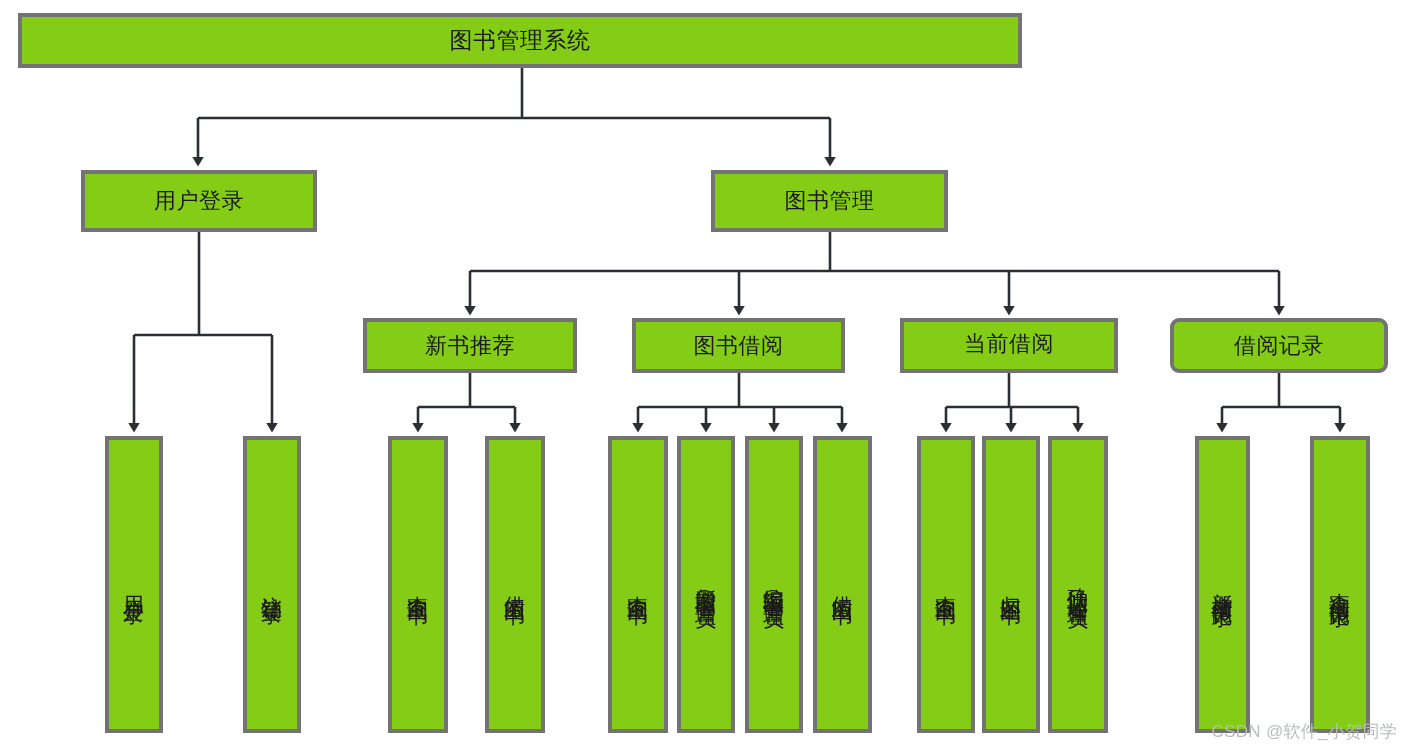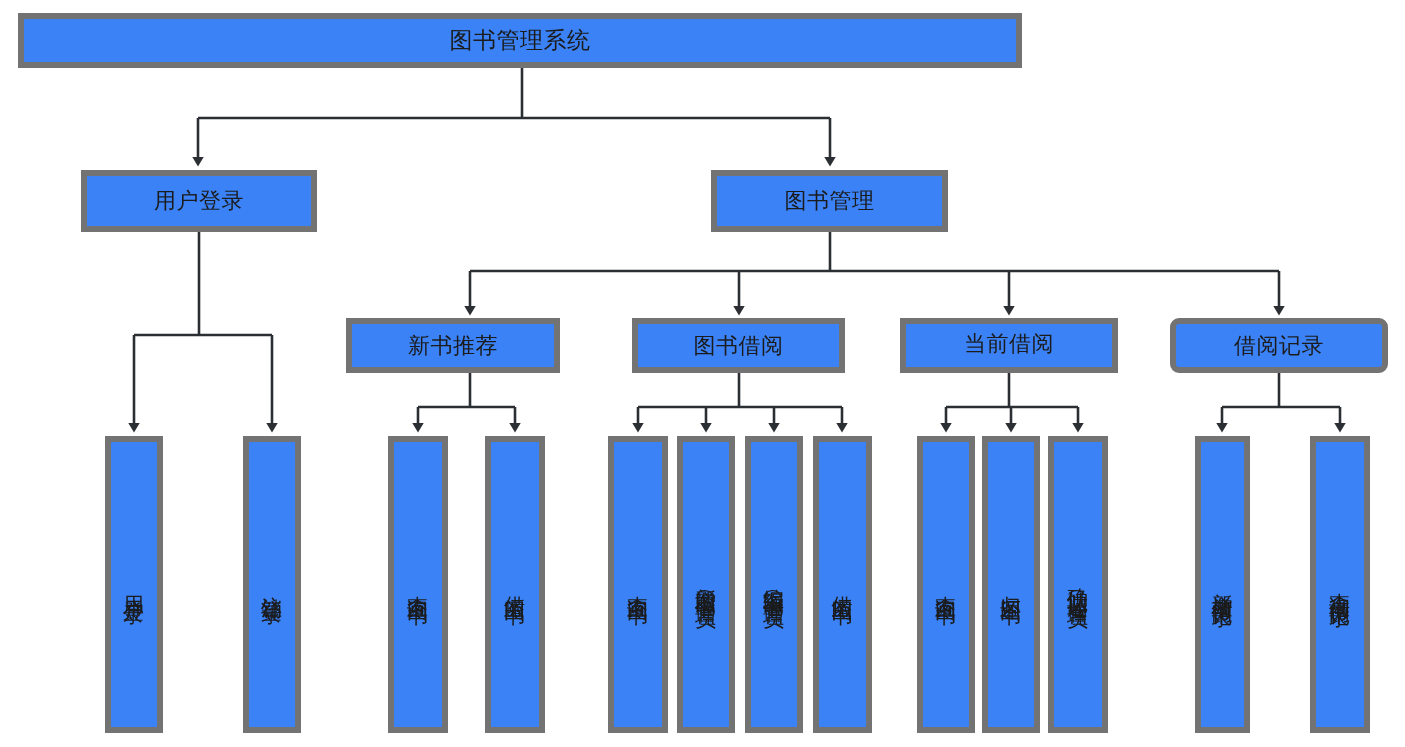--- a/index.html
+++ b/index.html
@@ -20,22 +20,22 @@
   #diagram-svg {
     position: absolute;
     left: 0;
     top: 0;
     width: 1405px;
     height: 747px;
   }
   .node {
     position: absolute;
     box-sizing: border-box;
-    background: #3b82f6;
-    border: 6px solid #737373;
+    background: #84cc16;
+    border: 4px solid #737373;
     display: flex;
     align-items: center;
     justify-content: center;
     color: #1b1b1b;
     z-index: 2;
   }
   .node-label {
     text-align: center;
     line-height: 1.18;
     white-space: nowrap;
@@ -132,21 +132,21 @@
     <span class="node-label">图书管理系统</span>
   </div>
 
   <div class="node horiz" style="left:81px; top:170px; width:236px; height:62px;">
     <span class="node-label">用户登录</span>
   </div>
   <div class="node horiz" style="left:711px; top:170px; width:237px; height:62px;">
     <span class="node-label">图书管理</span>
   </div>
 
-  <div class="node horiz" style="left:346px; top:318px; width:214px; height:55px;">
+  <div class="node horiz" style="left:363px; top:318px; width:214px; height:55px;">
     <span class="node-label">新书推荐</span>
   </div>
   <div class="node horiz" style="left:632px; top:318px; width:213px; height:55px;">
     <span class="node-label">图书借阅</span>
   </div>
   <div class="node horiz" style="left:900px; top:318px; width:218px; height:55px;font-family:Liberation Mono, monospace;">
     <span class="node-label">当前借阅</span>
   </div>
   <div class="node horiz" style="left:1170px; top:318px; width:218px; height:55px;border-radius:9px;">
     <span class="node-label">借阅记录</span>
@@ -185,13 +185,14 @@
   <div class="node vert" style="left:1048px; top:436px; width:60px; height:297px;">
     <span class="node-label">确认归还（管理员）</span>
   </div>
   <div class="node vert" style="left:1195px; top:436px; width:55px; height:297px;">
     <span class="node-label">新增借阅记录</span>
   </div>
   <div class="node vert" style="left:1310px; top:436px; width:60px; height:297px;">
     <span class="node-label">查询借阅记录</span>
   </div>
 
+  <div id="watermark">CSDN @软件_小贺同学</div>
 </div>
 
 </body></html>

